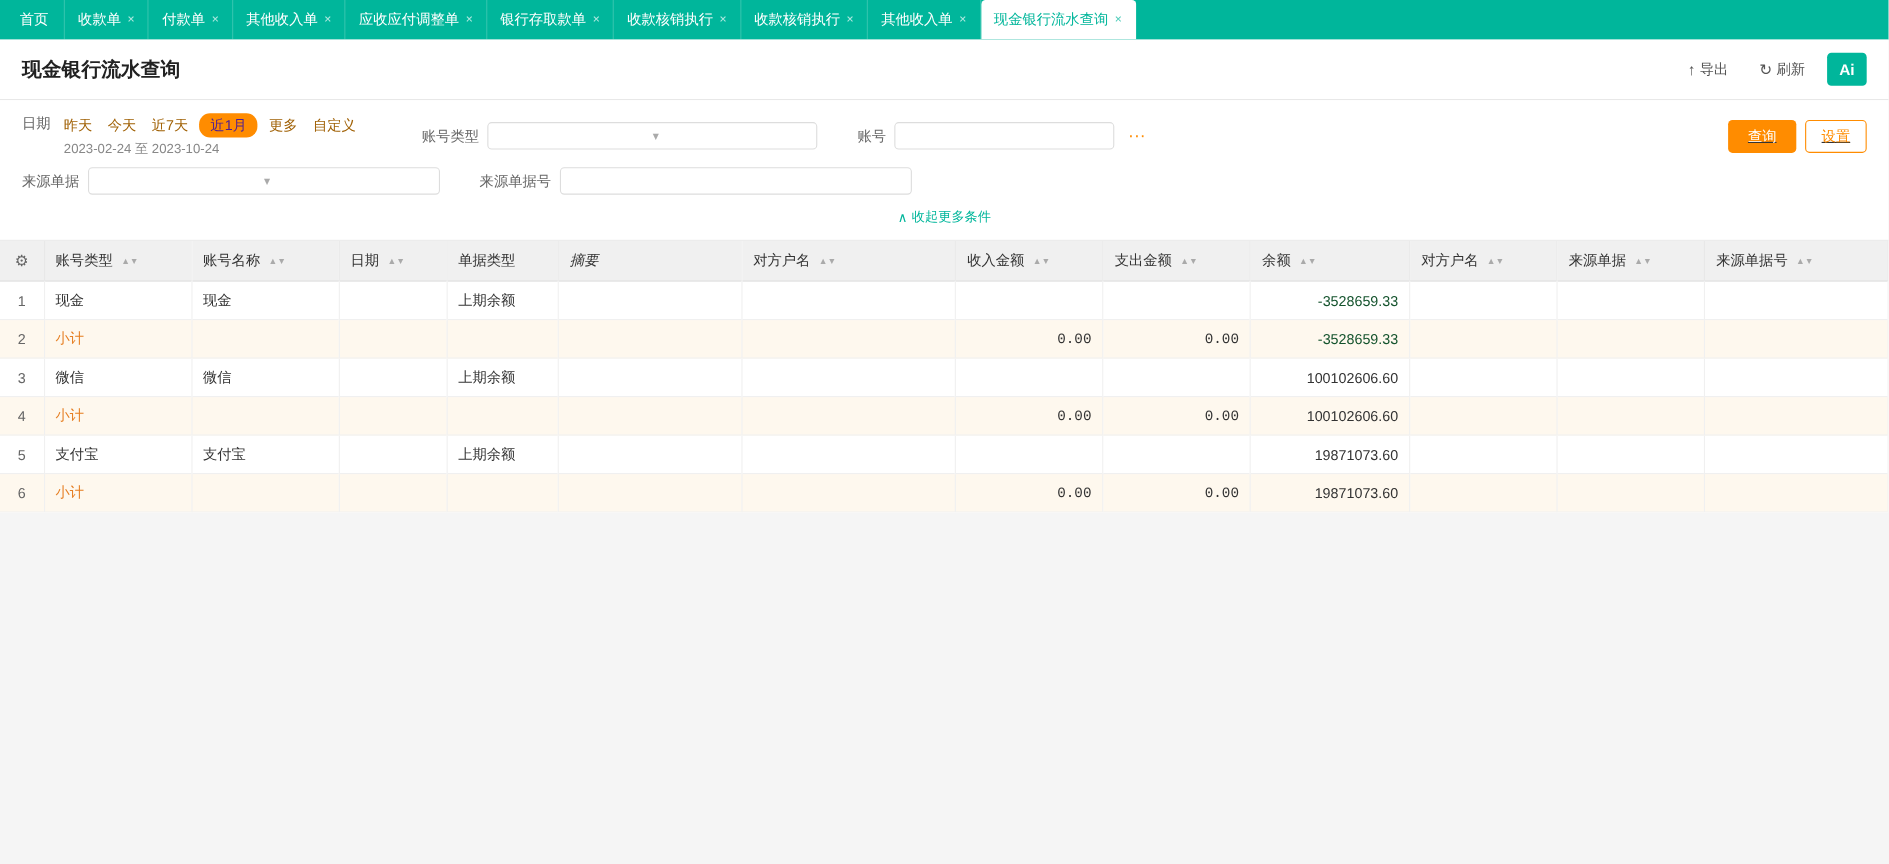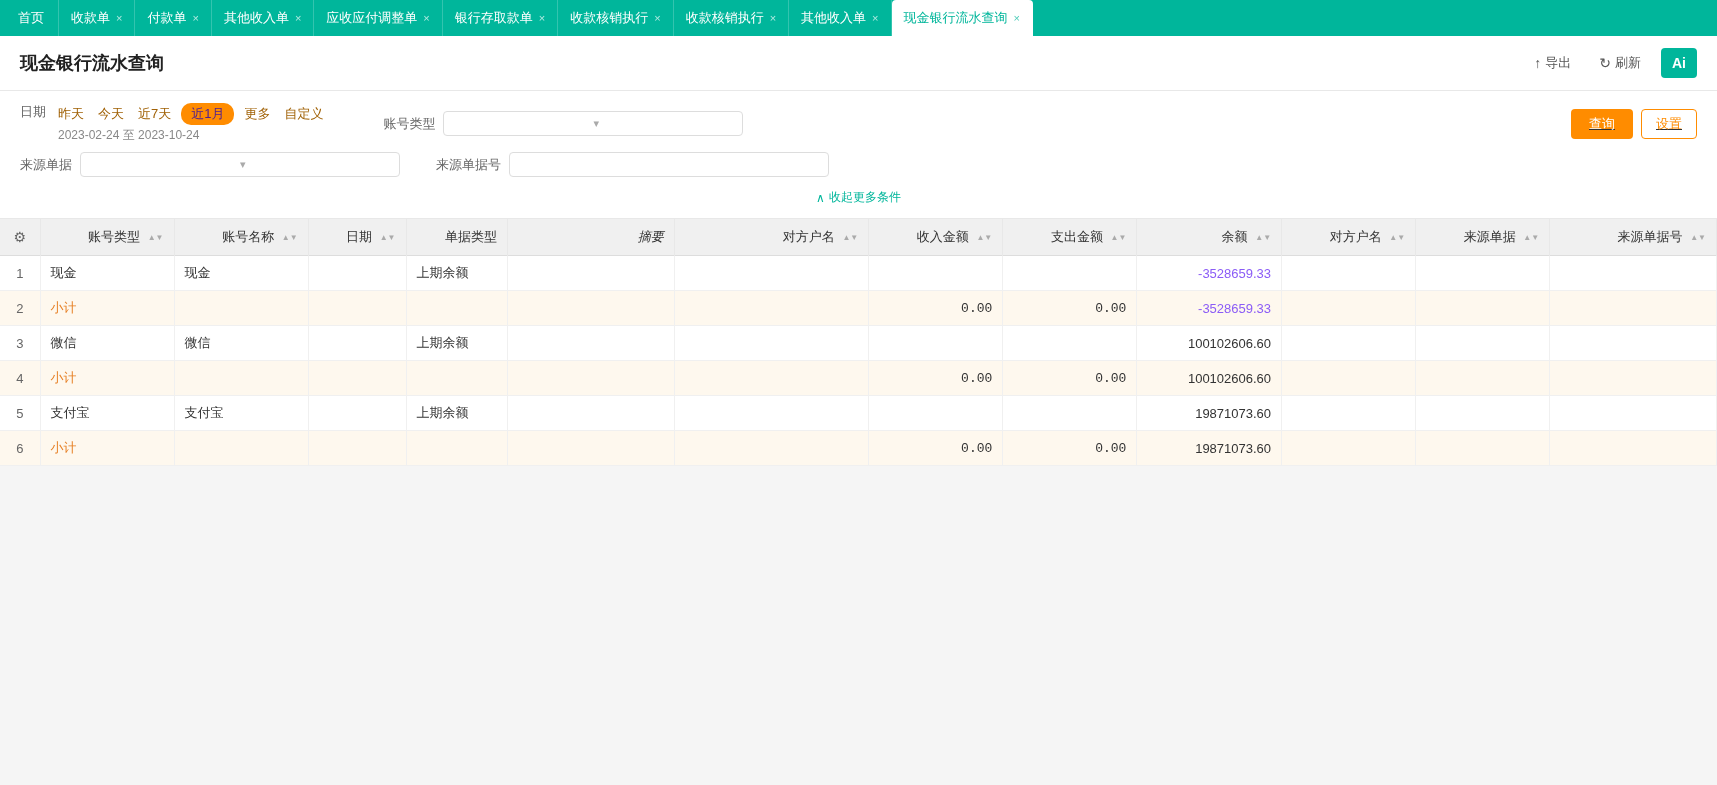--- a/index.html
+++ b/index.html
@@ -200,21 +200,21 @@
       width: 100%;
       border-collapse: collapse;
       font-size: 13px;
     }
     thead tr {
       background: #f0f0f0;
       border-bottom: 1px solid #ddd;
     }
     thead th {
       padding: 9px 10px;
-      text-align: right;
+      text-align: left;
       color: #333;
       font-weight: normal;
       border-right: 1px solid #e8e8e8;
       white-space: nowrap;
       position: relative;
     }
     thead th .sort-arrows {
       display: inline-flex;
       flex-direction: column;
       margin-left: 4px;
@@ -237,21 +237,21 @@
       padding: 8px 10px;
       color: #333;
       border-right: 1px solid #f0f0f0;
       white-space: nowrap;
     }
     tbody td.num {
       text-align: right;
       font-family: Liberation Mono, monospace;
     }
     tbody td.negative {
-      color: #8b5cf6;
+      color: #14532d;
       text-align: right;
     }
     tbody td.positive {
       color: #333;
       text-align: right;
     }
     .row-num {
       color: #666;
       text-align: center;
     }
@@ -335,20 +335,27 @@
     </div>
 
     <div style="display:flex;align-items:center;gap:8px;margin-left:40px;">
       <span class="filter-label">账号类型</span>
       <div class="filter-select filter-select-wide">
         <span>&nbsp;</span>
         <span class="arrow">▾</span>
       </div>
     </div>
 
+    <div style="display:flex;align-items:center;gap:8px;margin-left:20px;">
+      <span class="filter-label">账号</span>
+      <div class="filter-input" style="min-width:200px;">
+        <input type="text" style="">
+      </div>
+      <span class="btn-more-dots">···</span>
+    </div>
 
     <div class="filter-row-right">
       <button class="btn-query">查询</button>
       <button class="btn-settings">设置</button>
     </div>
   </div>
 
   <div class="filter-row">
     <div style="display:flex;align-items:center;gap:8px;">
       <span class="filter-label">来源单据</span>

